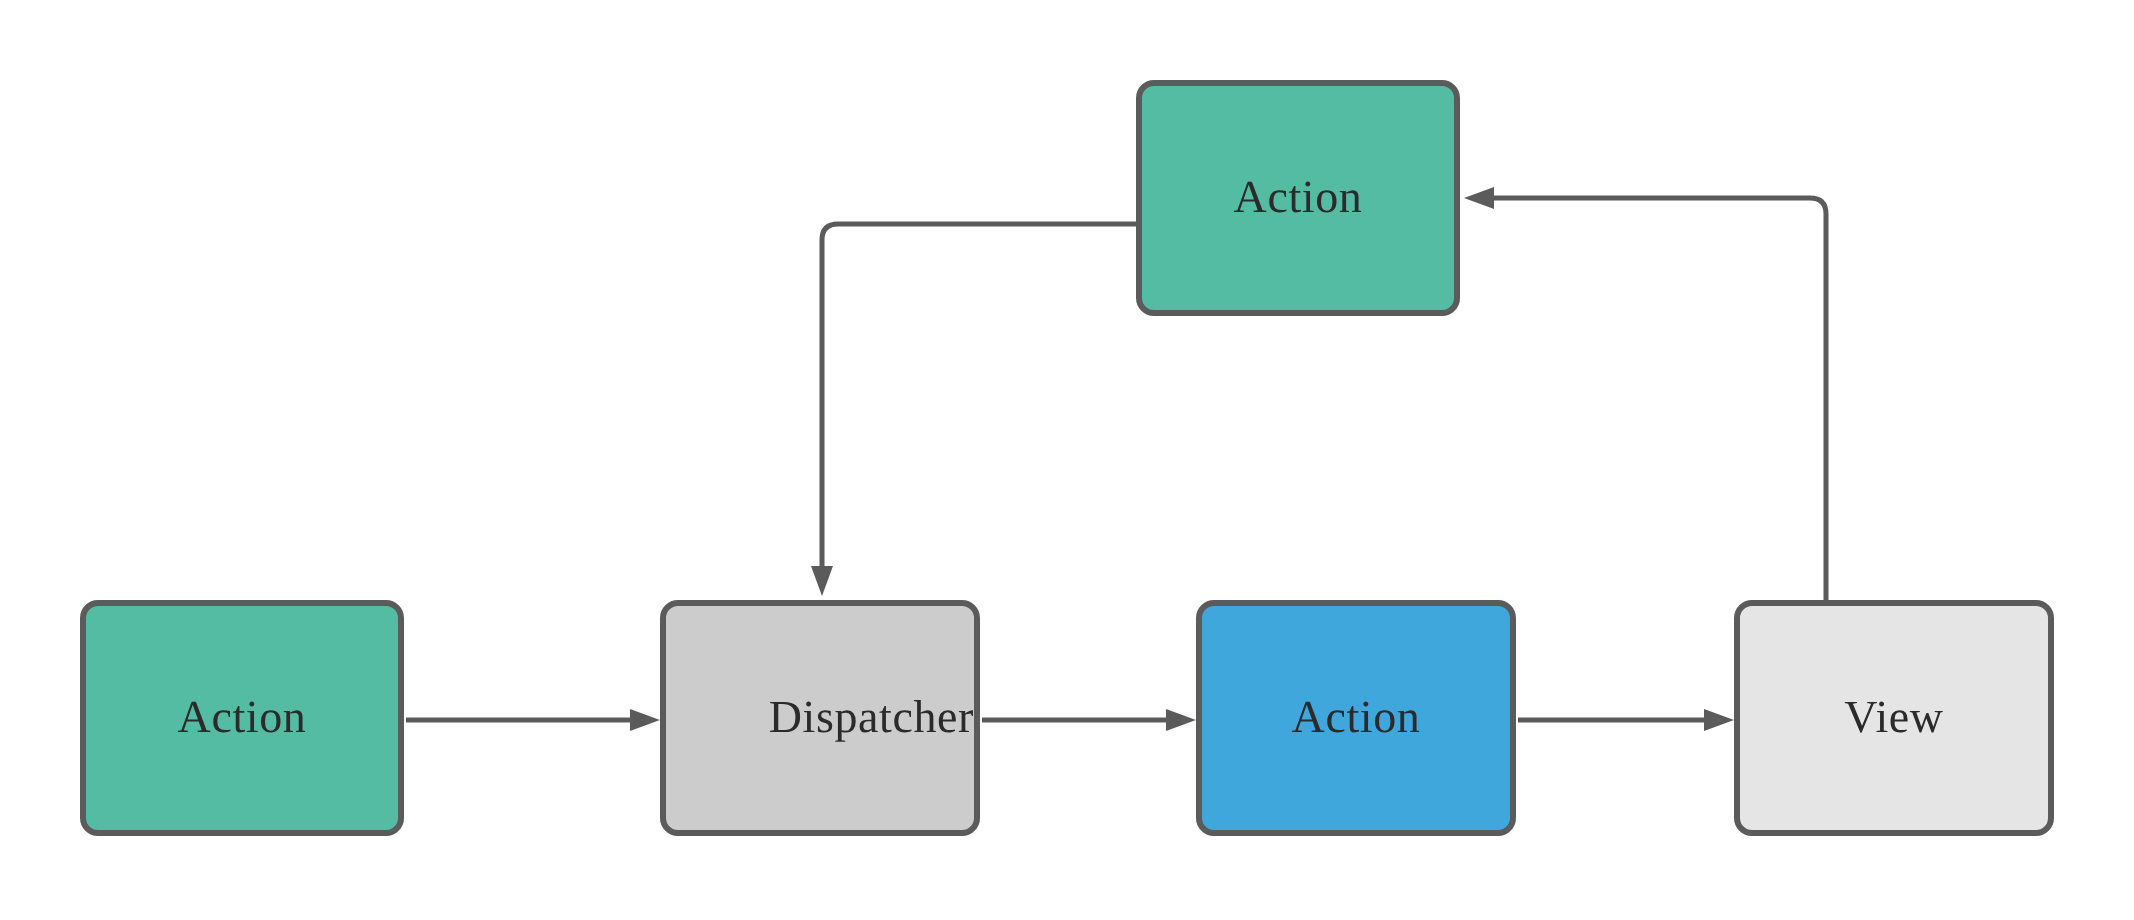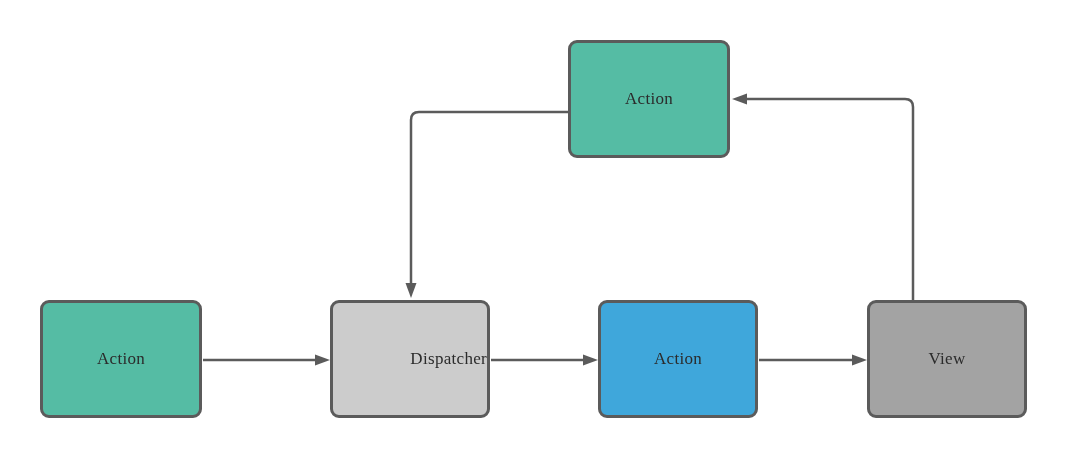--- a/index.html
+++ b/index.html
@@ -28,21 +28,21 @@
     stroke: none;
   }
   .node {
     position: absolute;
     box-sizing: border-box;
     border: 3px solid var(--border-color, #5b5b5b);
     border-radius: 9px;
     display: flex;
     align-items: center;
     justify-content: center;
-    font-size: 17px;
+    font-size: 23px;
     color: var(--text-color, #2b2b2b);
     letter-spacing: 0.3px;
   }
   .node-action-top  { left: 568px; top: 40px;  width: 162px; height: 118px; }
   .node-action      { left: 40px;  top: 300px; width: 162px; height: 118px; }
   .node-dispatcher  { left: 330px; top: 300px; width: 160px; height: 118px; }
   .node-store       { left: 598px; top: 300px; width: 160px; height: 118px; }
   .node-view        { left: 867px; top: 300px; width: 160px; height: 118px; }
 </style>
 </head>
@@ -87,17 +87,17 @@
   </div>
 
   <div class="node node-dispatcher" style="background: rgb(204, 204, 204); justify-content: flex-end;">
     <span>Dispatcher</span>
   </div>
 
   <div class="node node-store" style="background: rgb(63, 167, 219);">
     <span>Action</span>
   </div>
 
-  <div class="node node-view" style="background: #a3a3a3;">
+  <div class="node node-view" style="background: #e5e5e5;">
     <span>View</span>
   </div>
 
 </div>
 
 </body></html>

